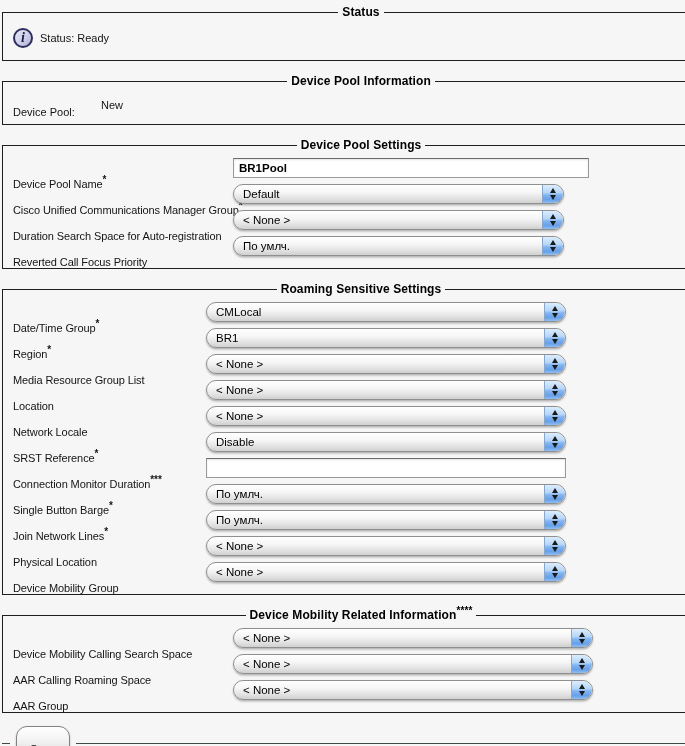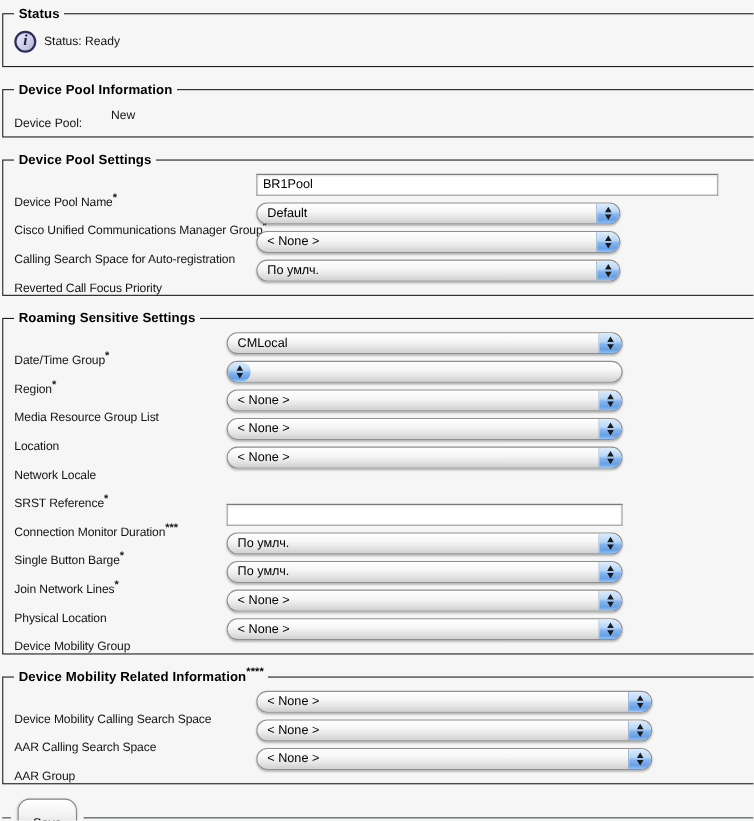--- a/index.html
+++ b/index.html
@@ -16,20 +16,21 @@
     width: 716px;
     border: 1.5px solid #1e1e1e;
     border-radius: 0;
     margin: 0 0 13px 0;
     padding: 3px 8px 9px 10px;
   }
   fieldset.section legend {
     font-weight: bold; font-size: 12px;
     padding: 0 4px; margin-left: 0; color: #000;
     letter-spacing: 0.1px;
+    text-align: center;
   }
   legend sup, label sup { font-size: 10px; line-height: 0; font-weight: bold; }
 
   
   .status-row { display: flex; align-items: center; gap: 7px; padding: 6px 0 3px 0; }
   .info-icon {
     width: 20px; height: 20px; border-radius: 50%;
     border: 2px solid #2e2e5e;
     background: linear-gradient(135deg, #e9e9f7 0%, #cecee8 55%, #b3b3d6 100%);
     color: #1b1b4b; font-family: "Liberation Serif", serif;
@@ -75,23 +76,24 @@
   .w-roam { width: 360px; }
 
   
   input.ti {
     height: 20px; border: 1px solid #9a9a9a; border-top-color: #6b6b6b;
     background: #fff; padding: 0 5px;
     font-family: "Liberation Sans", sans-serif; font-size: 11.5px; color: #000;
     box-shadow: inset 0 1px 2px rgba(0,0,0,0.12);
   }
   .ti-name {
-    width: 420px;
+    width: 356px;
     border: 1px solid #6f9bd1;
     box-shadow: 0 0 0 2.5px rgba(121,164,219,0.65), 0 0 4px 4px rgba(121,164,219,0.35);
+    font-weight: bold;
   }
   .ti-conn { width: 360px; }
 
   
   .save-bar { display: flex; align-items: center; width: 683px; margin: 3px 0 0 0; }
   .save-bar .dash { width: 8px; border-top: 1.5px solid #3e4a4a; margin-right: 6px; }
   .save-bar .rest { flex: 1; border-top: 1.5px solid #3e4a4a; margin-left: 6px; }
   button.save {
     height: 27px; padding: 16px 13px;
     border: 1px solid #828282; border-radius: 11px;
@@ -135,21 +137,21 @@
       <div class="aqua w-dps">
         <span class="txt">Default</span>
         <span class="cap">
             <span class="tri-up"></span>
             <span class="tri-dn"></span>
           </span>
       </div>
     </div>
 
     <div class="row">
-      <label><span>Calling Search Space for Auto-registration</span><sup></sup></label>
+      <label><span>Duration Search Space for Auto-registration</span><sup></sup></label>
       <div class="aqua w-dps">
         <span class="txt">&lt; None &gt;</span>
         <span class="cap">
             <span class="tri-up"></span>
             <span class="tri-dn"></span>
           </span>
       </div>
     </div>
 
     <div class="row">
@@ -174,20 +176,21 @@
         <span class="cap">
             <span class="tri-up"></span>
             <span class="tri-dn"></span>
           </span>
       </div>
     </div>
 
     <div class="row">
       <label><span>Region</span><sup>*</sup></label>
       <div class="aqua w-roam">
+        <span class="txt">BR1</span>
         <span class="cap">
             <span class="tri-up"></span>
             <span class="tri-dn"></span>
           </span>
       </div>
     </div>
 
     <div class="row">
       <label><span>Media Resource Group List</span><sup></sup></label>
       <div class="aqua w-roam">
@@ -216,20 +219,27 @@
         <span class="txt">&lt; None &gt;</span>
         <span class="cap">
             <span class="tri-up"></span>
             <span class="tri-dn"></span>
           </span>
       </div>
     </div>
 
     <div class="row">
       <label><span>SRST Reference</span><sup>*</sup></label>
+      <div class="aqua w-roam">
+        <span class="txt">Disable</span>
+        <span class="cap">
+            <span class="tri-up"></span>
+            <span class="tri-dn"></span>
+          </span>
+      </div>
     </div>
 
     <div class="row">
       <label><span>Connection Monitor Duration</span><sup>***</sup></label>
       <input class="ti ti-conn" type="text" value="" style="">
     </div>
 
     <div class="row">
       <label><span>Single Button Barge</span><sup>*</sup></label>
       <div class="aqua w-roam">
@@ -283,21 +293,21 @@
       <div class="aqua w-roam">
         <span class="txt">&lt; None &gt;</span>
         <span class="cap">
             <span class="tri-up"></span>
             <span class="tri-dn"></span>
           </span>
       </div>
     </div>
 
     <div class="row">
-      <label>AAR Calling Search Space</label>
+      <label>AAR Calling Roaming Space</label>
       <div class="aqua w-roam">
         <span class="txt">&lt; None &gt;</span>
         <span class="cap">
             <span class="tri-up"></span>
             <span class="tri-dn"></span>
           </span>
       </div>
     </div>
 
     <div class="row">

